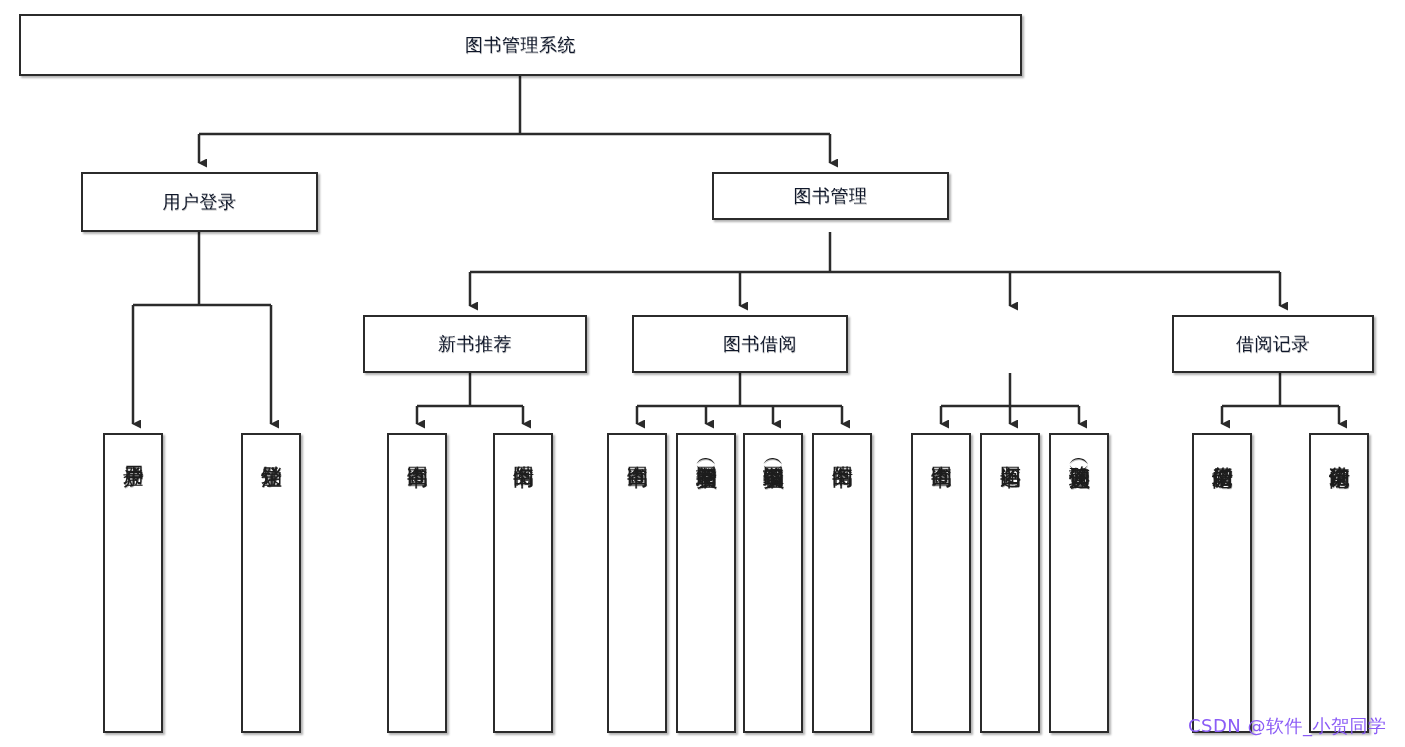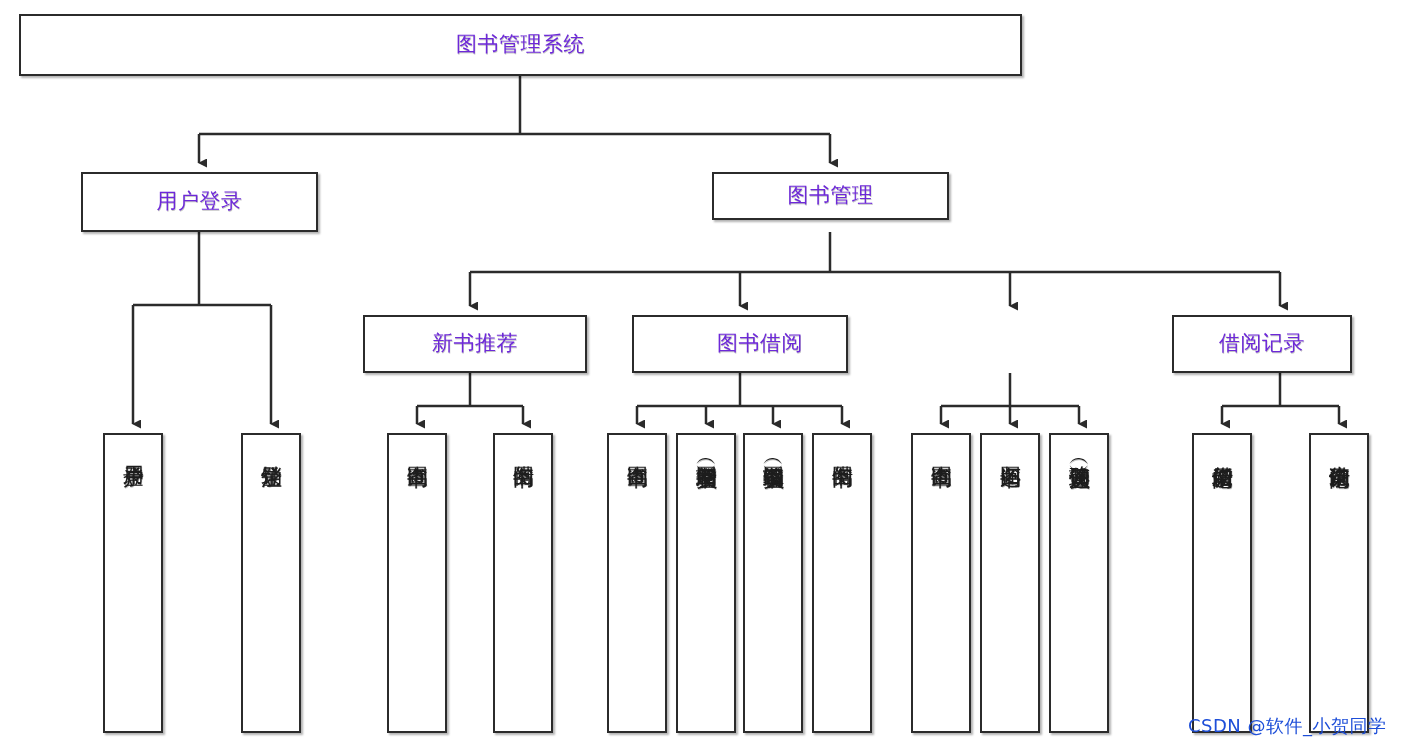--- a/index.html
+++ b/index.html
@@ -29,22 +29,22 @@
     position: absolute;
     box-sizing: border-box;
     background: #ffffff;
     border: 2.5px solid #2b2b2b;
     display: flex;
     align-items: center;
     justify-content: center;
     box-shadow: 2px 2px 2px rgba(0,0,0,0.30);
   }
   .node-label-h {
-    font-size: 21px;
-    color: #6d28d9;
+    font-size: 18px;
+    color: #0f172a;
     line-height: 1.2;
     letter-spacing: 0.5px;
     white-space: nowrap;
     text-shadow: 0.5px 0.5px 0 rgba(150,150,150,0.55);
     text-align: center;
   }
   .node-label-v {
     font-size: 21px;
     color: #1d1d1d;
     line-height: 1.28;
@@ -56,21 +56,21 @@
   .leaf-box {
     align-items: flex-start;
     justify-content: center;
     padding-top: 14px;
   }
   #watermark {
     position: absolute;
     left: 1188px;
     top: 714px;
     font-size: 18px;
-    color: #1d4ed8;
+    color: #8b5cf6;
     white-space: nowrap;
     letter-spacing: 0.5px;
   }
 </style>
 </head>
 <body>
 
 <div id="diagram-root">
 
   <svg id="diagram-svg" viewBox="0 0 1405 747" xmlns="http://www.w3.org/2000/svg">
@@ -133,21 +133,21 @@
   <div class="node-box" style="left:712px; top:172px; width:237px; height:48px;">
     <span class="node-label-h">图书管理</span>
   </div>
 
   <div class="node-box" style="left:363px; top:315px; width:224px; height:58px;">
     <span class="node-label-h">新书推荐</span>
   </div>
   <div class="node-box" style="left:632px; top:315px; width:216px; height:58px;padding-left:40px;">
     <span class="node-label-h">图书借阅</span>
   </div>
-  <div class="node-box" style="left:1172px; top:315px; width:180px; height:58px;">
+  <div class="node-box" style="left:1172px; top:315px; width:202px; height:58px;">
     <span class="node-label-h">借阅记录</span>
   </div>
 
   <div class="node-box leaf-box" style="left:103px; top:433px; width:60px; height:300px;">
     <span class="node-label-v">用户登录</span>
   </div>
   <div class="node-box leaf-box" style="left:241px; top:433px; width:60px; height:300px;">
     <span class="node-label-v">注销登录</span>
   </div>
 

